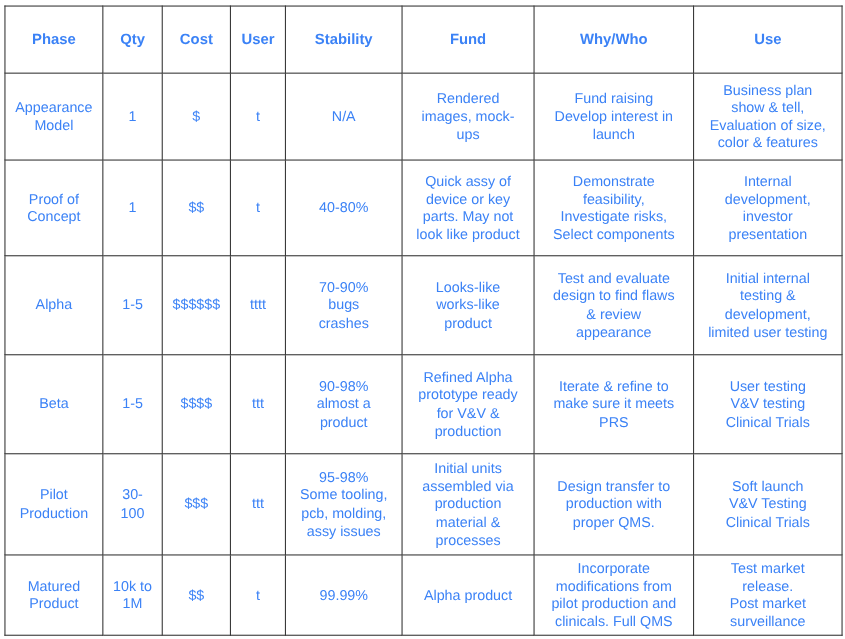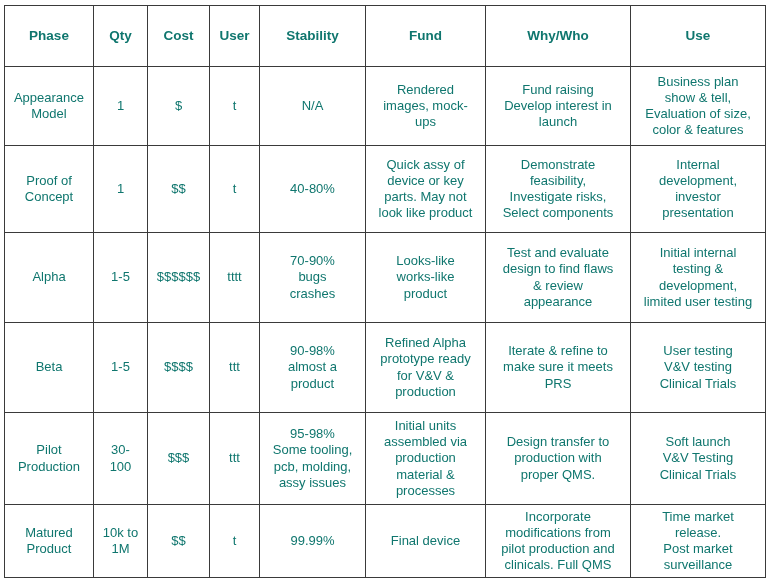--- a/index.html
+++ b/index.html
@@ -32,21 +32,21 @@
 
   table.phase-table td,
   table.phase-table th {
     border: 1px solid #3a3a3a;
     text-align: center;
     vertical-align: middle;
     padding: 2px 3px;
     font-size: 13px;
     line-height: 1.25;
     font-weight: normal;
-    color: #0f766e;
+    color: #3b82f6;
   }
 
   table.phase-table th {
     font-weight: bold;
     font-size: 13.5px;
   }
 
   
   col.c-phase     { width: 89px; }
   col.c-qty       { width: 54px; }
@@ -197,25 +197,25 @@
 Clinical Trials</td>
       </tr>
       <tr class="r-6">
         <td class="cell-lines">Matured
 Product</td>
         <td class="cell-lines">10k to
 1M</td>
         <td class="cell-lines">$$</td>
         <td class="cell-lines">t</td>
         <td class="cell-lines">99.99%</td>
-        <td class="cell-lines">Final device</td>
+        <td class="cell-lines">Alpha product</td>
         <td class="cell-lines">Incorporate
 modifications from
 pilot production and
 clinicals.  Full QMS</td>
-        <td class="cell-lines">Time market
+        <td class="cell-lines">Test market
 release.
 Post market
 surveillance</td>
       </tr>
     </tbody>
   </table>
 </div>
 
 </body></html>

